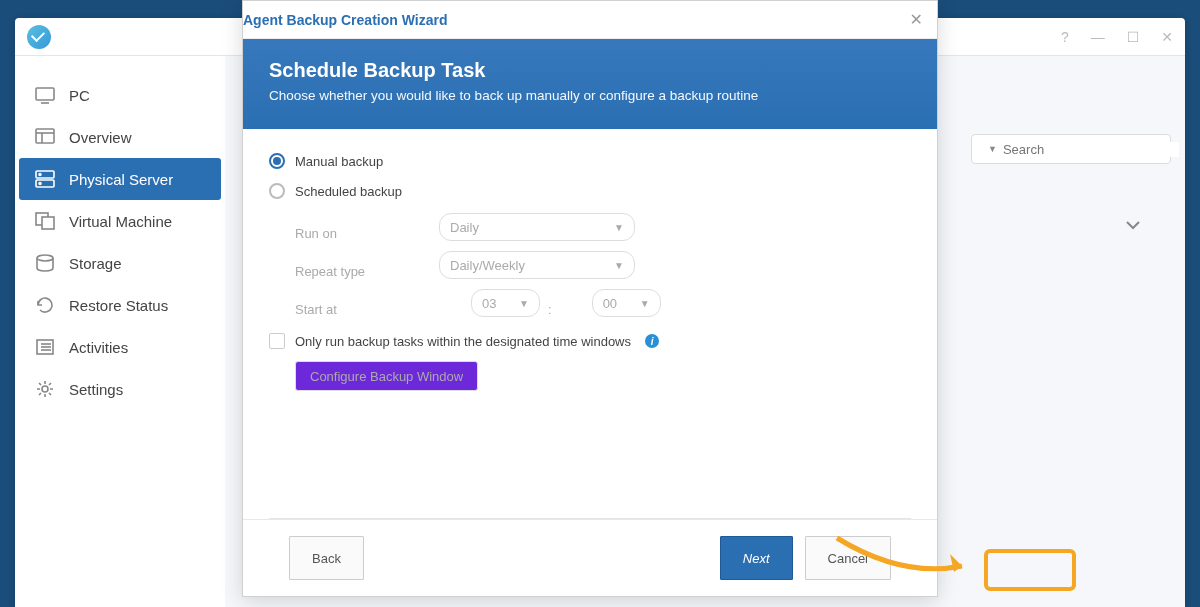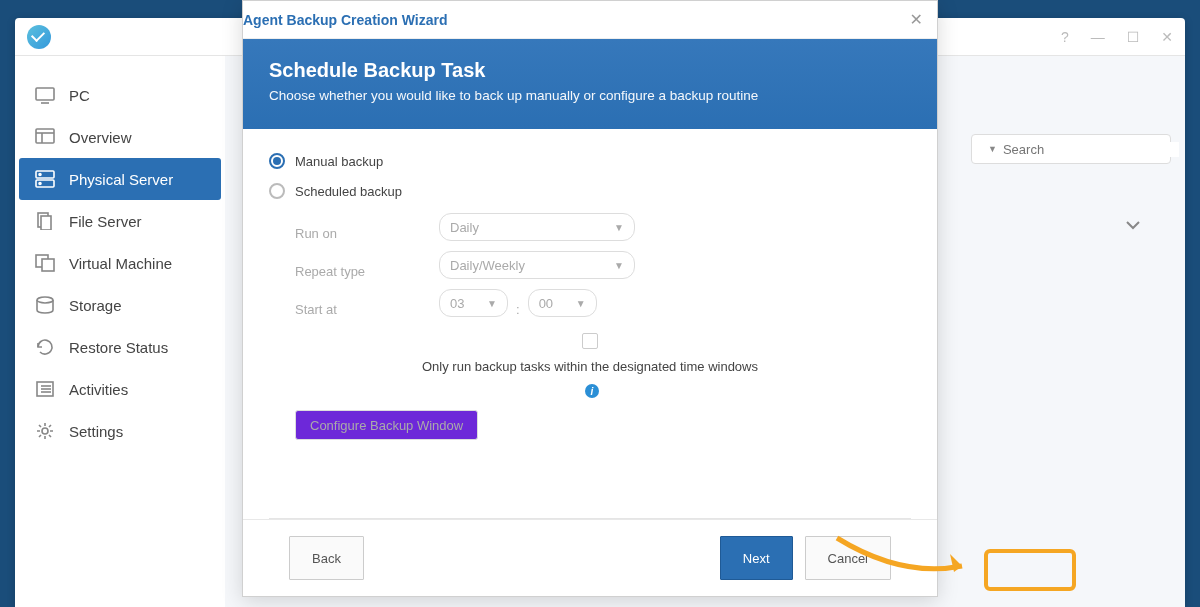--- a/index.html
+++ b/index.html
@@ -29,33 +29,33 @@
 .wizard-header p { font-size: 13.5px; opacity: 0.95; }
 .wizard-content { flex: 1; padding: 24px 26px; color: #444; font-size: 13px; }
 .radio-row { display: flex; align-items: flex-end; gap: 10px; margin-bottom: 14px; cursor: pointer; }
 .radio { width: 16px; height: 16px; border: 2px solid #2b6fb3; border-radius: 50%; position: relative; }
 .radio.checked::after { content: ""; position: absolute; top: 2px; left: 2px; width: 8px; height: 8px; background: #2b6fb3; border-radius: 50%; }
 .radio.unchecked { border-color: #bbb; }
 .form-row { display: flex; align-items: flex-end; margin: 10px 0 10px 26px; color: #aaa; }
 .form-label { width: 144px; font-size: 13px; }
 .select-box { height: 28px; border: 1px solid #ddd; border-radius: 12px; display: flex; align-items: center; justify-content: space-between; padding: 0 10px; color: #aaa; font-size: 13px; background: #fff; }
 .select-box.wide { width: 196px; }
-.select-box.narrow { width: 69px; }
+.select-box.narrow { width: 69px; margin-left: 32px; }
 .chev { font-size: 10px; color: #aaa; }
 .time-sep { margin: 0 8px; color: #aaa; }
-.checkbox-row { display: flex; align-items: center; gap: 10px; margin-top: 16px; flex-direction: column; }
+.checkbox-row { display: flex; align-items: center; gap: 10px; margin-top: 16px; }
 .checkbox { width: 16px; height: 16px; border: 1px solid #ccc; border-radius: 2px; }
 .info-icon { width: 14px; height: 14px; background: #2b8fd6; border-radius: 50%; color: #fff; font-size: 10px; font-weight: bold; font-style: italic; display: inline-flex; align-items: center; justify-content: center; margin-left: 4px; }
 .config-btn { margin: 12px 0 0 26px; height: 30px; padding: 0 14px; border: 1px solid #ddd; border-radius: 3px; background: #6d28d9; color: #aaa; font-size: 13px; cursor: default; }
 .wizard-footer { border-top: 1px solid #e8e8e8; padding: 16px 26px; display: flex; align-items: center; margin: 0 26px; }
 .wizard-footer { margin: 0; padding: 16px 46px; }
 .btn { height: 44px; padding: 0 22px; border: 1px solid #ccc; border-radius: 1px; background: #fafafa; color: #555; font-size: 13px; cursor: pointer; }
 .btn.primary { background: #2b6fb3; border-color: #1f5a96; color: #fff; }
 .btn-back { }
-.btn-next { margin-left: auto; position: relative; }
+.btn-next { margin-left: auto; position: relative; font-style: italic; }
 .btn-cancel { margin-left: 12px; }
 .highlight-box { position: absolute; border: 4px solid #f5a623; border-radius: 6px; pointer-events: none; z-index: 200; }
 .arrow-annotation { position: absolute; z-index: 199; pointer-events: none; }
 .footer-divider { height:1px; background:#e5e5e5; margin: 0 26px; }
 </style>
 </head>
 <body>
 
 <div class="app-window">
   <div class="titlebar">
@@ -95,29 +95,20 @@
               <rect x="1" y="10" width="18" height="7" rx="1"></rect>
               <circle cx="5" cy="4.5" r="1" fill="#fff"></circle>
               <circle cx="5" cy="13.5" r="1" fill="#fff"></circle>
             </svg>
           </span>
         <span>Physical Server</span>
       </div>
       <div class="sidebar-item">
         <span class="sidebar-icon">
             <svg viewBox="0 0 20 18" fill="none" stroke="#888" stroke-width="1.6">
-              <rect x="3" y="1" width="10" height="14"></rect>
-              <rect x="6" y="4" width="10" height="14" fill="#fff"></rect>
-            </svg>
-          </span>
-        <span>File Server</span>
-      </div>
-      <div class="sidebar-item">
-        <span class="sidebar-icon">
-            <svg viewBox="0 0 20 18" fill="none" stroke="#888" stroke-width="1.6">
               <rect x="1" y="1" width="12" height="12"></rect>
               <rect x="7" y="5" width="12" height="12" fill="#fff"></rect>
             </svg>
           </span>
         <span>Virtual Machine</span>
       </div>
       <div class="sidebar-item">
         <span class="sidebar-icon">
             <svg viewBox="0 0 20 18" fill="none" stroke="#888" stroke-width="1.6">
               <ellipse cx="10" cy="4" rx="8" ry="3"></ellipse>

